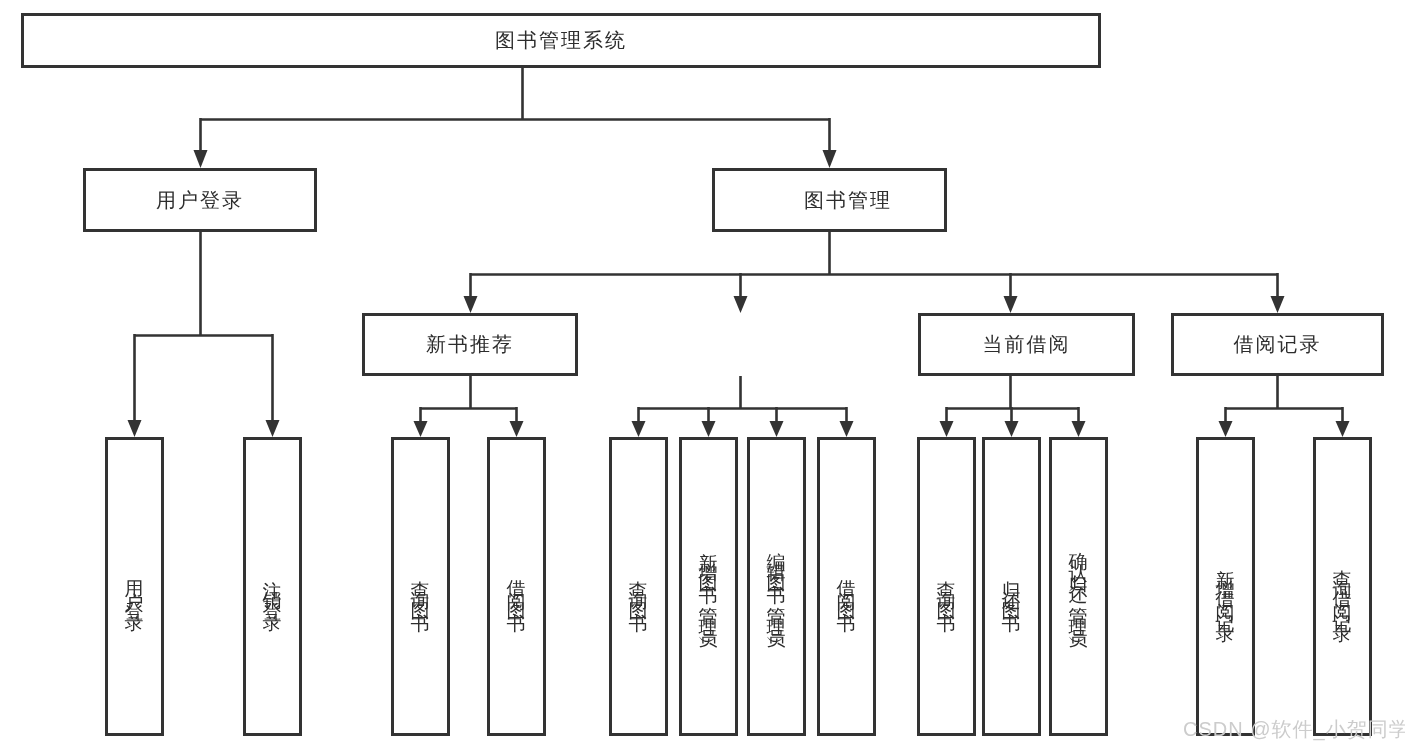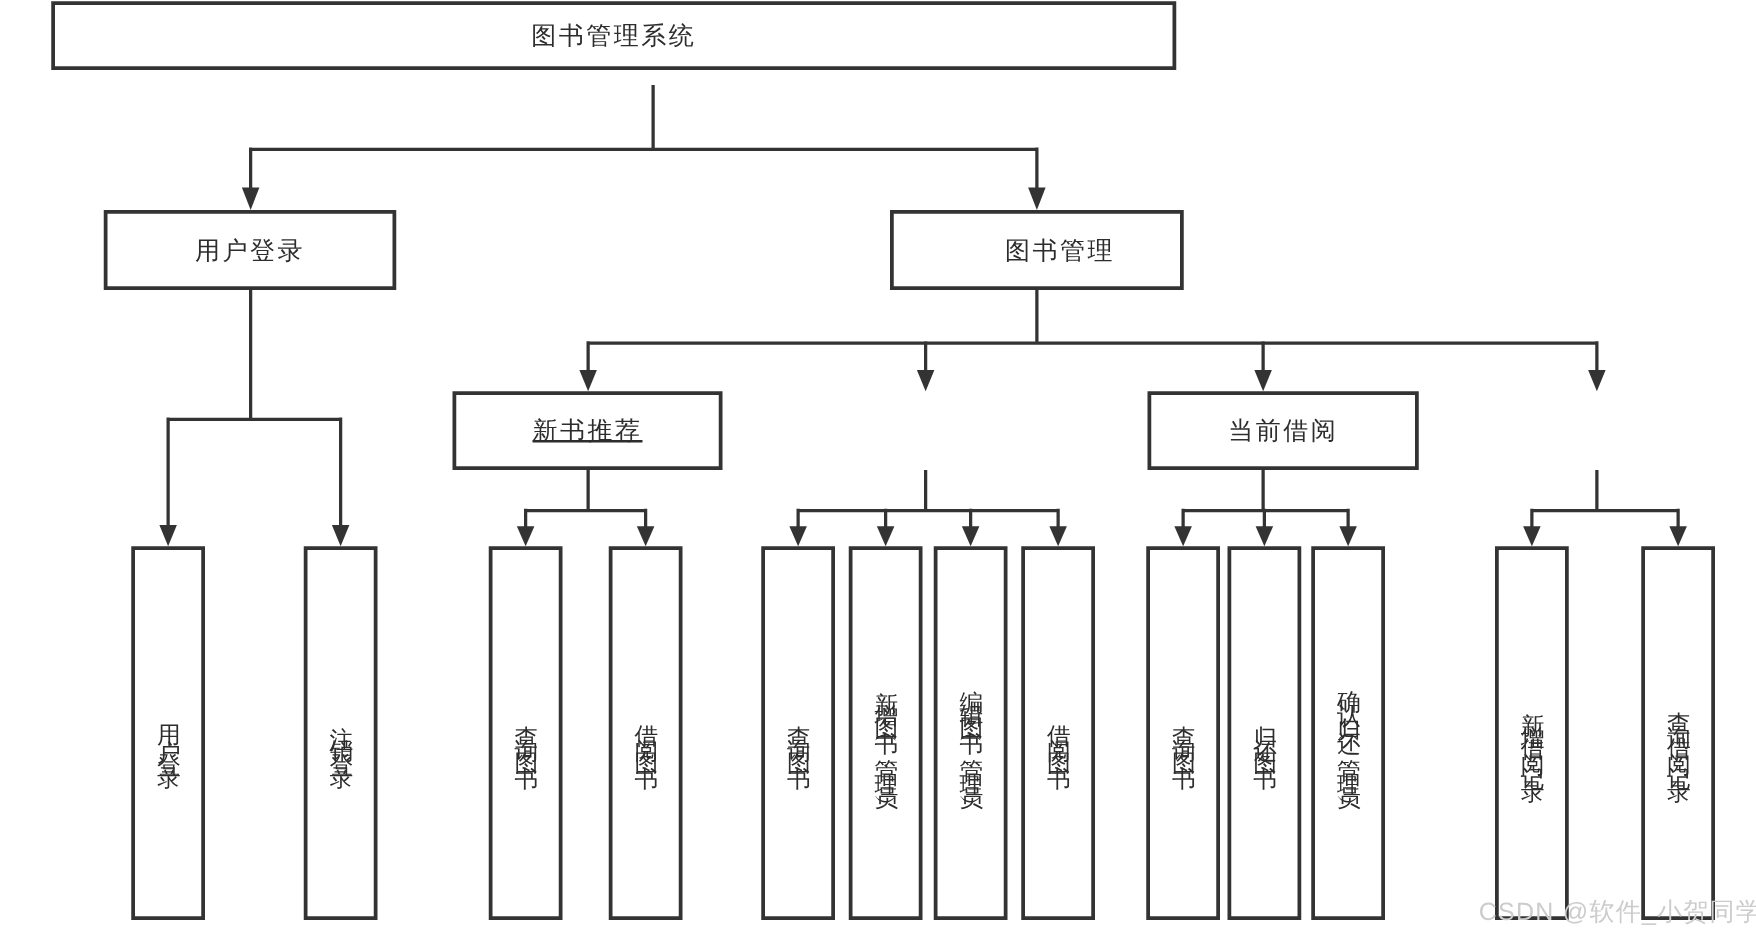--- a/index.html
+++ b/index.html
@@ -118,36 +118,39 @@
       <polygon points="1071.5,421 1085.5,421 1078.5,437"></polygon>
     </g>
 
     <g>
       <path d="M1277.5 376 V408.5 M1225.5 408.5 H1342.5 M1225.5 407 V422 M1342.5 407 V422"></path>
       <polygon points="1218.5,421 1232.5,421 1225.5,437"></polygon>
       <polygon points="1335.5,421 1349.5,421 1342.5,437"></polygon>
     </g>
   </svg>
 
-  <div class="node" style="left:21px; top:1px; width:900px; height:55px;margin-left:20px;">
+  <div class="node" style="left:21px; top:13px; width:1080px; height:55px;">
     <span class="hlabel">图书管理系统</span>
   </div>
 
   <div class="node" style="left:83px; top:168px; width:234px; height:64px;">
     <span class="hlabel">用户登录</span>
   </div>
   <div class="node" style="left:712px; top:168px; width:235px; height:64px;padding-left:37px;">
     <span class="hlabel">图书管理</span>
   </div>
 
-  <div class="node" style="left:362px; top:313px; width:216px; height:63px;text-decoration:underline;">
+  <div class="node" style="left:362px; top:313px; width:216px; height:63px;">
     <span class="hlabel">新书推荐</span>
   </div>
   <div class="node" style="left:902px; top:313px; width:217px; height:63px;margin-left:16px;">
     <span class="hlabel">当前借阅</span>
+  </div>
+  <div class="node" style="left:1171px; top:313px; width:213px; height:63px;">
+    <span class="hlabel">借阅记录</span>
   </div>
 
   <div class="node" style="left:105px; top:437px; width:59px; height:299px;">
     <span class="vlabel">用户登录</span>
   </div>
   <div class="node" style="left:243px; top:437px; width:59px; height:299px;">
     <span class="vlabel">注销登录</span>
   </div>
 
   <div class="node" style="left:391px; top:437px; width:59px; height:299px;">

